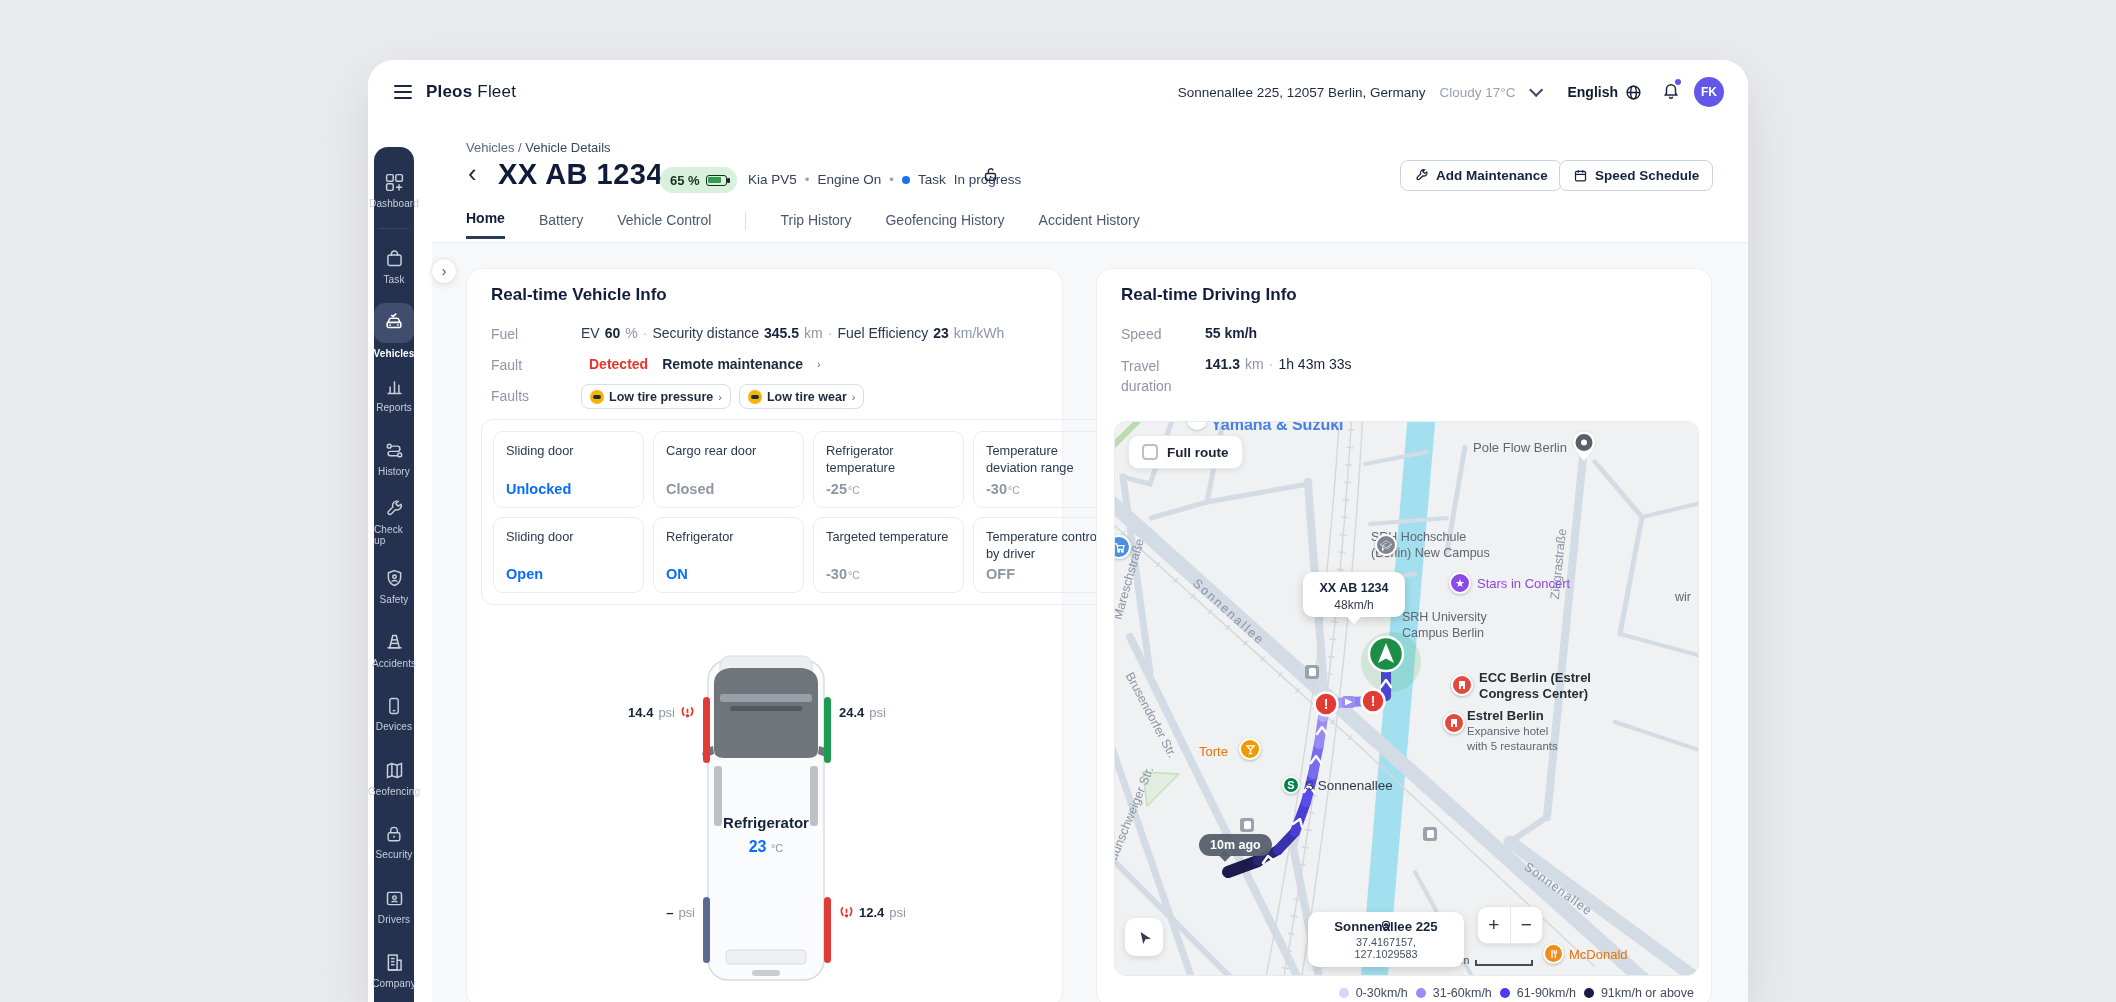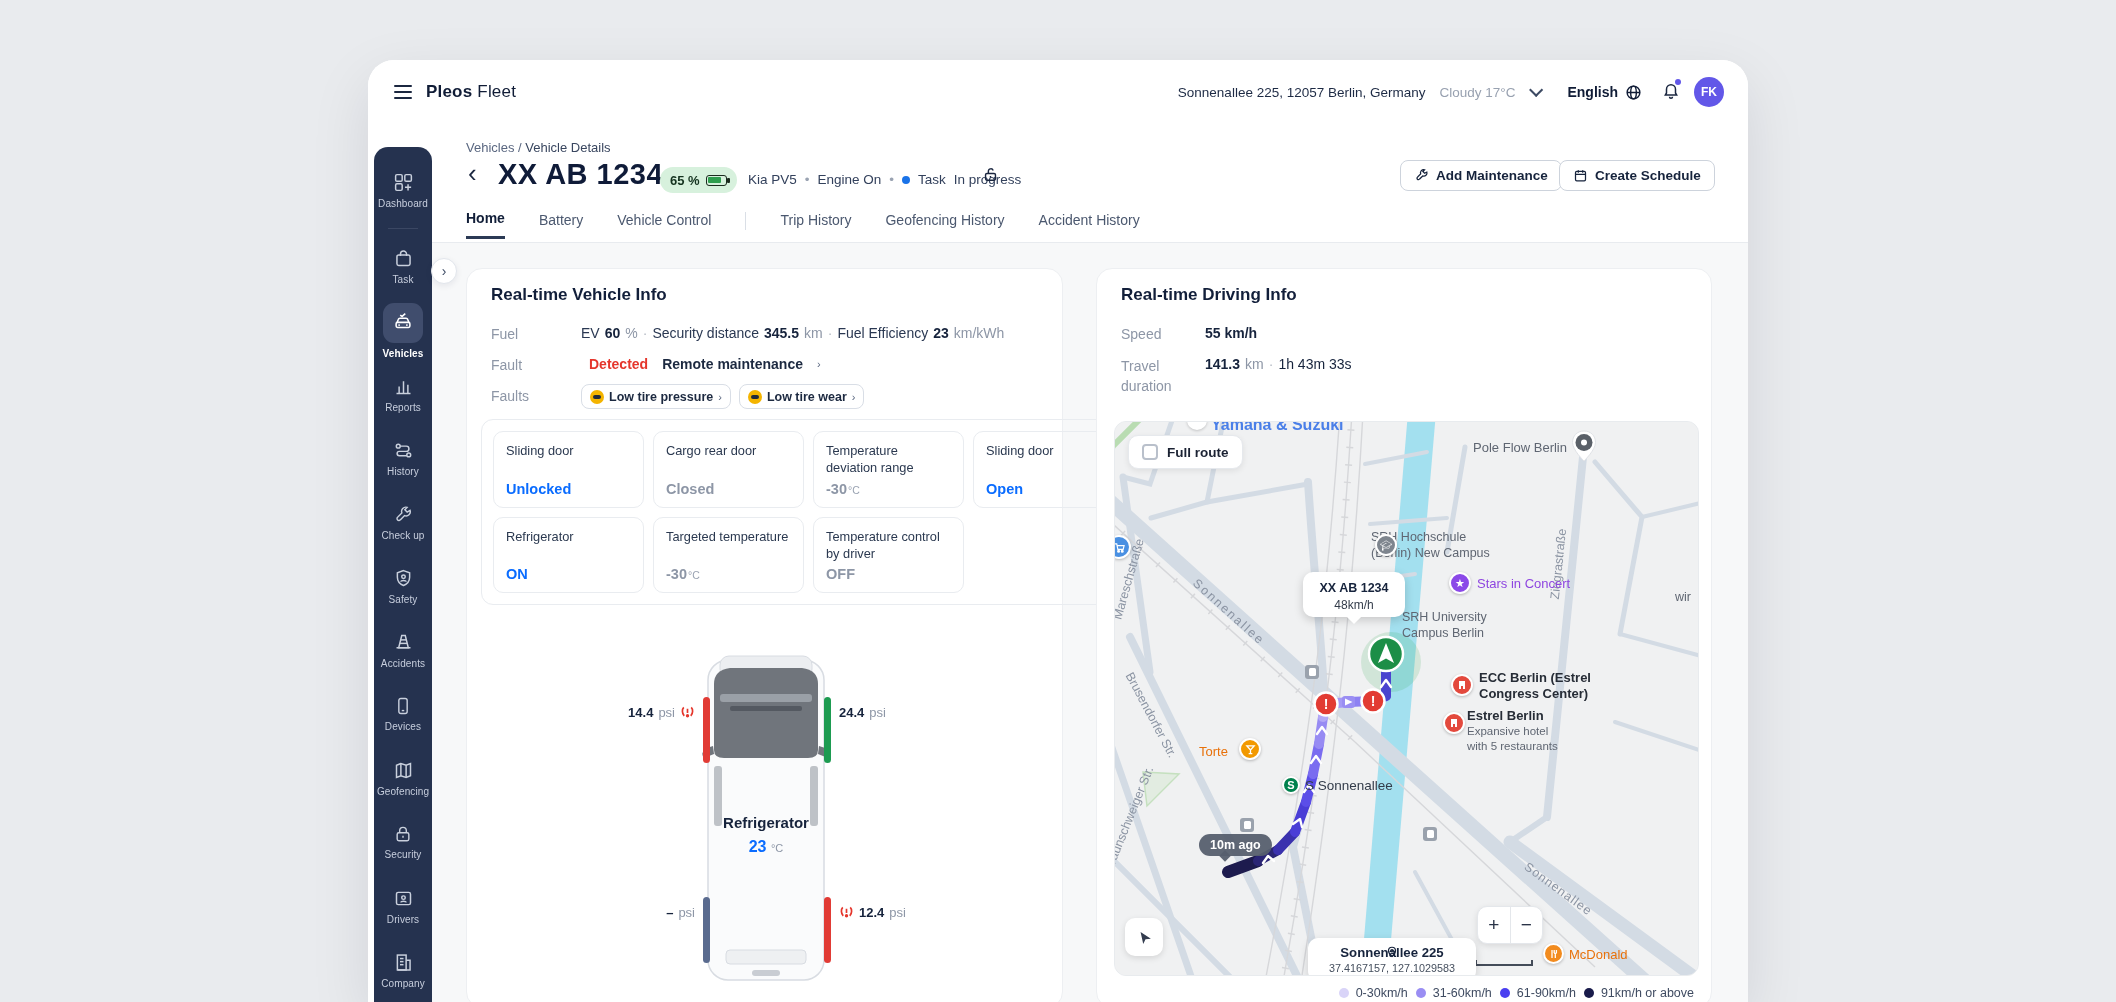--- a/index.html
+++ b/index.html
@@ -16,21 +16,21 @@
   .hdr-right { position:absolute; right:24px; top:0; height:64px; display:flex; align-items:center; gap:14px; }
   .loc { font-size:13.5px; color:#1d2a44; }
   .weather { font-size:13.5px; color:#98a1b0; }
   .chev { width:10px; height:10px; border-right:2px solid #3c4a63; border-bottom:2px solid #3c4a63; transform:rotate(45deg) translateY(-3px); }
   .lang { display:flex; align-items:center; gap:7px; margin-left:14px; font-size:14px; font-weight:700; color:#101c36; }
   .bell { position:relative; margin-left:6px; }
   .bell .dot { position:absolute; right:-1px; top:-2px; width:6px; height:6px; border-radius:50%; background:#6257e8; }
   .avatar { width:30px; height:30px; border-radius:50%; background:#6257e8; color:#fff; font-size:12px; font-weight:700; display:flex; align-items:center; justify-content:center; }
 
   
-  .sidebar { position:absolute; left:6px; top:87px; width:58px; height:855px; background:#25324f; border-radius:14px 14px 0 0; display:flex; flex-direction:column; align-items:center; padding-top:12px; }
+  .sidebar { position:absolute; left:6px; top:87px; width:40px; height:855px; background:#25324f; border-radius:14px 14px 0 0; display:flex; flex-direction:column; align-items:center; padding-top:12px; }
   .side-item { width:100%; height:65px; display:flex; flex-direction:column; align-items:center; justify-content:center; gap:5px; cursor:pointer; }
   .side-item .lbl { font-size:10px; color:#c7cedd; letter-spacing:.1px; }
   .side-item svg { stroke:#c9d0dd; }
   .side-item.active .iconbox { background:#404d6d; border-radius:11px; padding:7px 9px; }
   .side-item.active svg { stroke:#fff; }
   .side-item.active .lbl { color:#fff; font-weight:700; }
   .side-div { width:30px; height:1px; background:#3b4763; margin:5px 0 6px; }
 
   
   .breadcrumb { position:absolute; left:98px; top:80px; font-size:13px; color:#5a6780; }
@@ -97,21 +97,21 @@
   .fullroute { left:13px; top:13px; height:34px; background:#fff; border:1px solid #e6e9ed; border-radius:10px; box-shadow:0 2px 6px rgba(0,0,0,.08); display:flex; align-items:center; gap:9px; padding:0 13px; cursor:pointer; }
   .fullroute .cb { width:16px; height:16px; border:2px solid #b9c0cb; border-radius:4px; background:#fff; position:static; }
   .fullroute .fl { font-size:13.5px; font-weight:600; color:#1b2233; position:static; }
   .pin { border-radius:50%; display:flex; align-items:center; justify-content:center; color:#fff; box-shadow:0 1px 3px rgba(0,0,0,.25); border:2px solid #fff; }
   .tooltip { left:188px; top:150px; width:102px; background:#fff; border-radius:10px; box-shadow:0 3px 10px rgba(0,0,0,.18); text-align:center; padding:6px 4px 5px; z-index:6; }
   .tooltip .tt { font-size:12.5px; font-weight:800; color:#16233c; position:static; }
   .tooltip .ts { font-size:12px; color:#333c4a; position:static; display:block; margin-top:2px; }
   .tooltip:after { content:""; position:absolute; left:50%; bottom:-5px; width:10px; height:10px; background:#fff; transform:translateX(-50%) rotate(45deg); }
   .timebadge { left:84px; top:412px; background:rgba(86,95,110,.95); color:#fff; font-size:12.5px; font-weight:700; border-radius:13px; padding:4px 11px; z-index:5; }
   .timebadge:after { content:""; position:absolute; left:22px; bottom:-4px; width:8px; height:8px; background:rgba(86,95,110,.95); transform:rotate(45deg); }
-  .addrcard { left:193px; top:516px; width:168px; background:#fff; border-radius:10px; box-shadow:0 3px 10px rgba(0,0,0,.15); padding:8px 16px 7px; text-align:center; z-index:5; }
+  .addrcard { left:193px; top:490px; width:156px; background:#fff; border-radius:10px; box-shadow:0 3px 10px rgba(0,0,0,.15); padding:8px 16px 7px; text-align:center; z-index:5; }
   .addrcard .a1 { position:static; font-size:13.2px; font-weight:800; color:#16233c; display:flex; align-items:center; justify-content:center; gap:4px; }
   .addrcard .a2 { position:static; display:block; font-size:10.8px; color:#454f5e; margin-top:4px; }
   .zoomctrl { left:362px; top:484px; width:66px; height:38px; background:#fff; border:1px solid #e4e7eb; border-radius:10px; box-shadow:0 2px 6px rgba(0,0,0,.10); display:flex; z-index:5; }
   .zoomctrl div { position:static; flex:1; display:flex; align-items:center; justify-content:center; font-size:19px; color:#2a3347; cursor:pointer; }
   .zoomctrl div:first-child { border-right:1px solid #e4e7eb; }
   .scale { left:333px; top:532px; display:flex; align-items:flex-end; gap:6px; z-index:4; }
   .scale .sm { position:static; font-size:11px; color:#444c59; }
   .scale .bar { position:static; width:58px; height:6px; border-left:2px solid #444c59; border-right:2px solid #444c59; border-bottom:2px solid #444c59; }
   .locate { left:10px; top:496px; width:38px; height:38px; background:#fff; border-radius:10px; box-shadow:0 2px 6px rgba(0,0,0,.12); display:flex; align-items:center; justify-content:center; z-index:5; cursor:pointer; }
   .legend { position:absolute; right:17px; top:717px; display:flex; align-items:flex-start; gap:8px; }
@@ -300,21 +300,21 @@
       </svg>
     <span>Add Maintenance</span>
   </div>
   <div class="top-btn btn-sched">
     <svg width="15" height="15" viewBox="0 0 24 24" fill="none" stroke="#16233c" stroke-width="2">
         <rect x="4" y="5.5" width="16" height="15" rx="2"></rect>
         <line x1="4" y1="10" x2="20" y2="10"></line>
         <line x1="8.5" y1="3.5" x2="8.5" y2="7.5"></line>
         <line x1="15.5" y1="3.5" x2="15.5" y2="7.5"></line>
       </svg>
-    <span>Create Schedule</span>
+    <span>Speed Schedule</span>
   </div>
 
   <div class="tabs">
     <span class="tab active">Home</span>
     <span class="tab">Battery</span>
     <span class="tab">Vehicle Control</span>
     <span class="tab-div"></span>
     <span class="tab">Trip History</span>
     <span class="tab">Geofencing History</span>
     <span class="tab">Accident History</span>
@@ -360,20 +360,24 @@
     </div>
 
     <div class="minigrid">
       <div class="mini">
           <span class="t">Sliding door</span>
           <span class="v v-blue"><span>Unlocked</span></span>
         </div>
       <div class="mini">
           <span class="t">Cargo rear door</span>
           <span class="v v-gray"><span>Closed</span></span>
+        </div>
+      <div class="mini">
+          <span class="t">Refrigerator temperature</span>
+          <span class="v v-gray"><span>-25</span><span class="cu">°C</span></span>
         </div>
       <div class="mini">
           <span class="t">Temperature deviation range</span>
           <span class="v v-gray"><span>-30</span><span class="cu">°C</span></span>
         </div>
       <div class="mini">
           <span class="t">Sliding door</span>
           <span class="v v-blue"><span>Open</span></span>
         </div>
       <div class="mini">

